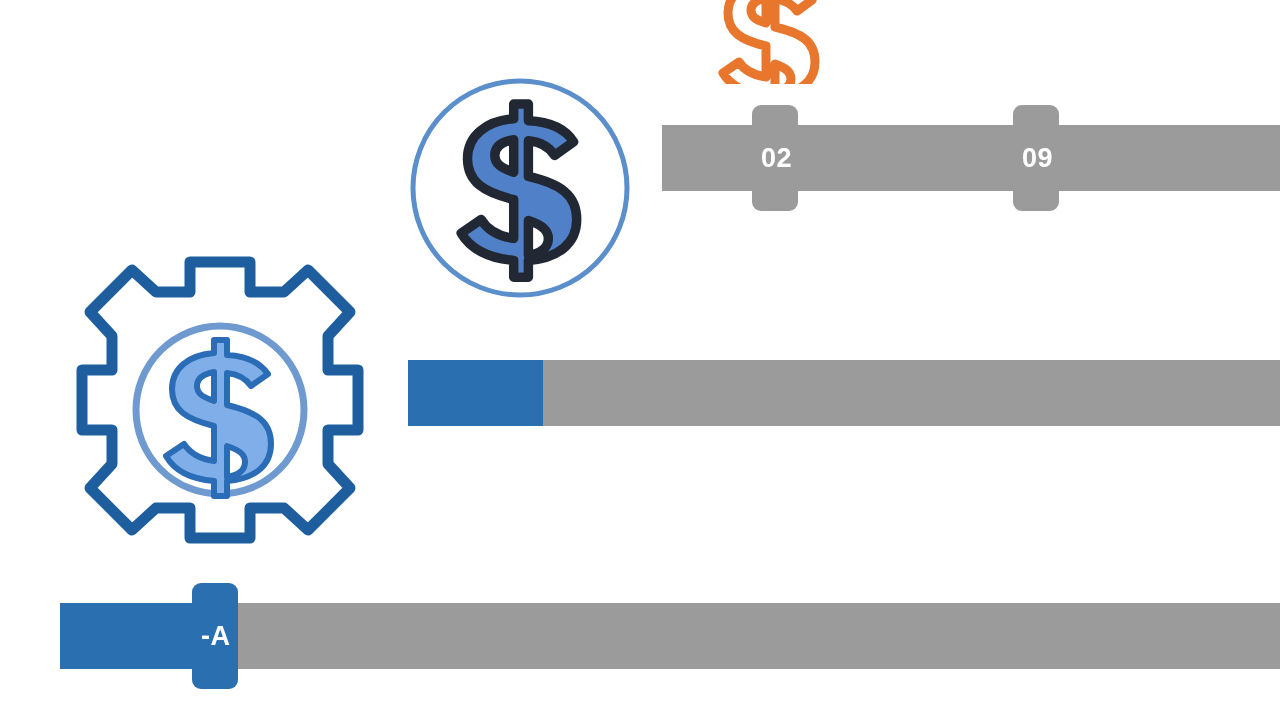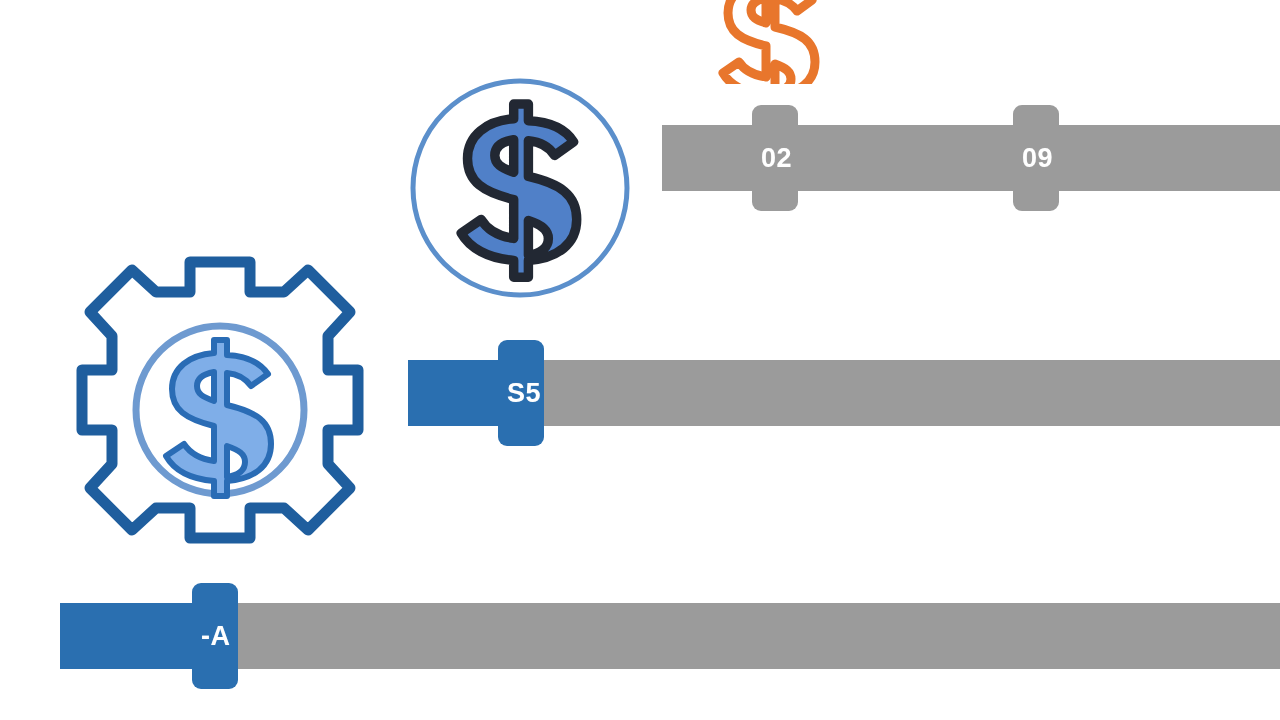--- a/index.html
+++ b/index.html
@@ -92,23 +92,20 @@
     <span class="tab-label">02</span>
   </div>
 
   <div class="tab tab-grey" id="row1-tab-01">
     <span class="tab-label">09</span>
   </div>
 
   <div class="bar bar-blue" id="row2-bar-blue"></div>
   <div class="bar bar-grey" id="row2-bar-grey"></div>
 
-  <div class="tab tab-blue" id="row2-tab">
-    <span class="tab-label">S5</span>
-  </div>
 
   <div class="bar bar-blue" id="row3-bar-blue"></div>
   <div class="bar bar-grey" id="row3-bar-grey"></div>
 
   <div class="tab tab-blue" id="row3-tab">
     <span class="tab-label">-A</span>
   </div>
 
   <div class="icon" id="icon-dollar-circle">
     <svg viewBox="0 0 232 232" xmlns="http://www.w3.org/2000/svg">

